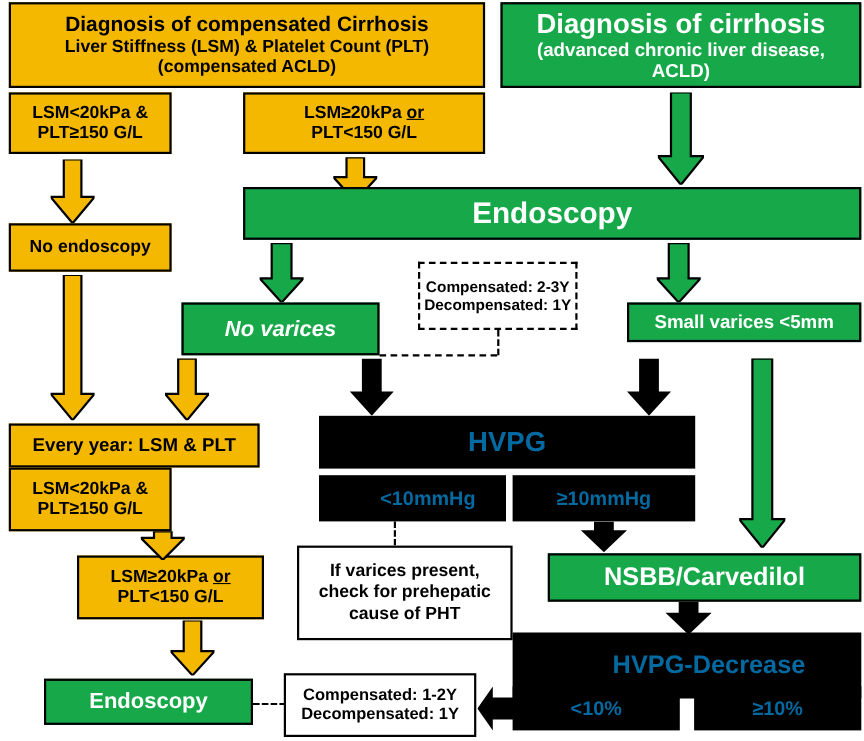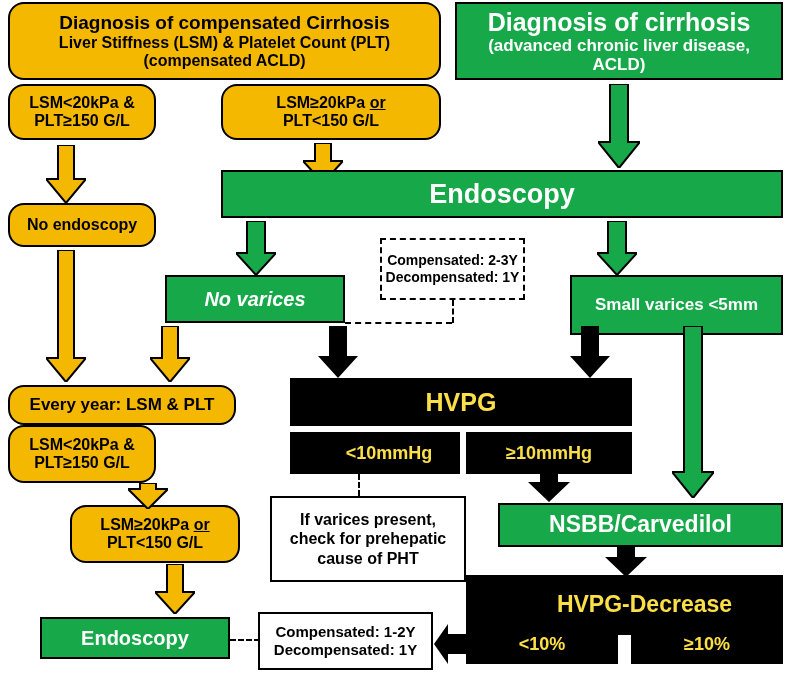--- a/index.html
+++ b/index.html
@@ -25,30 +25,29 @@
     flex-direction: column;
     align-items: center;
     justify-content: center;
     text-align: center;
     line-height: 1.12;
   }
   .yellow {
     background: #f5b800;
     color: #000000;
     font-weight: bold;
-    border-radius: 16px;
   }
   .green {
     background: #17a84a;
     color: #ffffff;
     font-weight: bold;
   }
   .black {
     background: #000000;
-    color: #fde047;
+    color: #0369a1;
     font-weight: bold;
   }
   .note {
     position: absolute;
     box-sizing: border-box;
     background: #ffffff;
     border: 2px solid #000000;
     display: flex;
     flex-direction: column;
     align-items: center;
@@ -129,21 +128,21 @@
   </svg>
 
   <svg class="arrow" style="left:597px; top:221px;" width="40" height="54" viewBox="0 0 40 54">
     <polygon points="11,0 29,0 29,32 40,32 20,54 0,32 11,32" fill="#17a84a" stroke="#000" stroke-width="2"></polygon>
   </svg>
 
   <div class="box green" style="left:165px; top:275px; width:180px; height:48px;">
     <span class="line1" style="font-size:20px;font-style:italic;">No varices</span>
   </div>
 
-  <div class="box green" style="left:570px; top:275px; width:213px; height:60px;">
+  <div class="box green" style="left:570px; top:275px; width:213px; height:36px;">
     <span class="line1" style="font-size:17px;">Small varices &lt;5mm</span>
   </div>
 
   <div class="note dashed" style="left:380px; top:238px; width:145px; height:62px; font-size:14px;">
     <span class="line1">Compensated: 2-3Y</span>
     <span class="line1">Decompensated: 1Y</span>
   </div>
 
   <div class="dashline" style="left:345px; top:322px; width:107px;"></div>
   <div class="dashline-v" style="left:452px; top:300px; height:23px;"></div>

